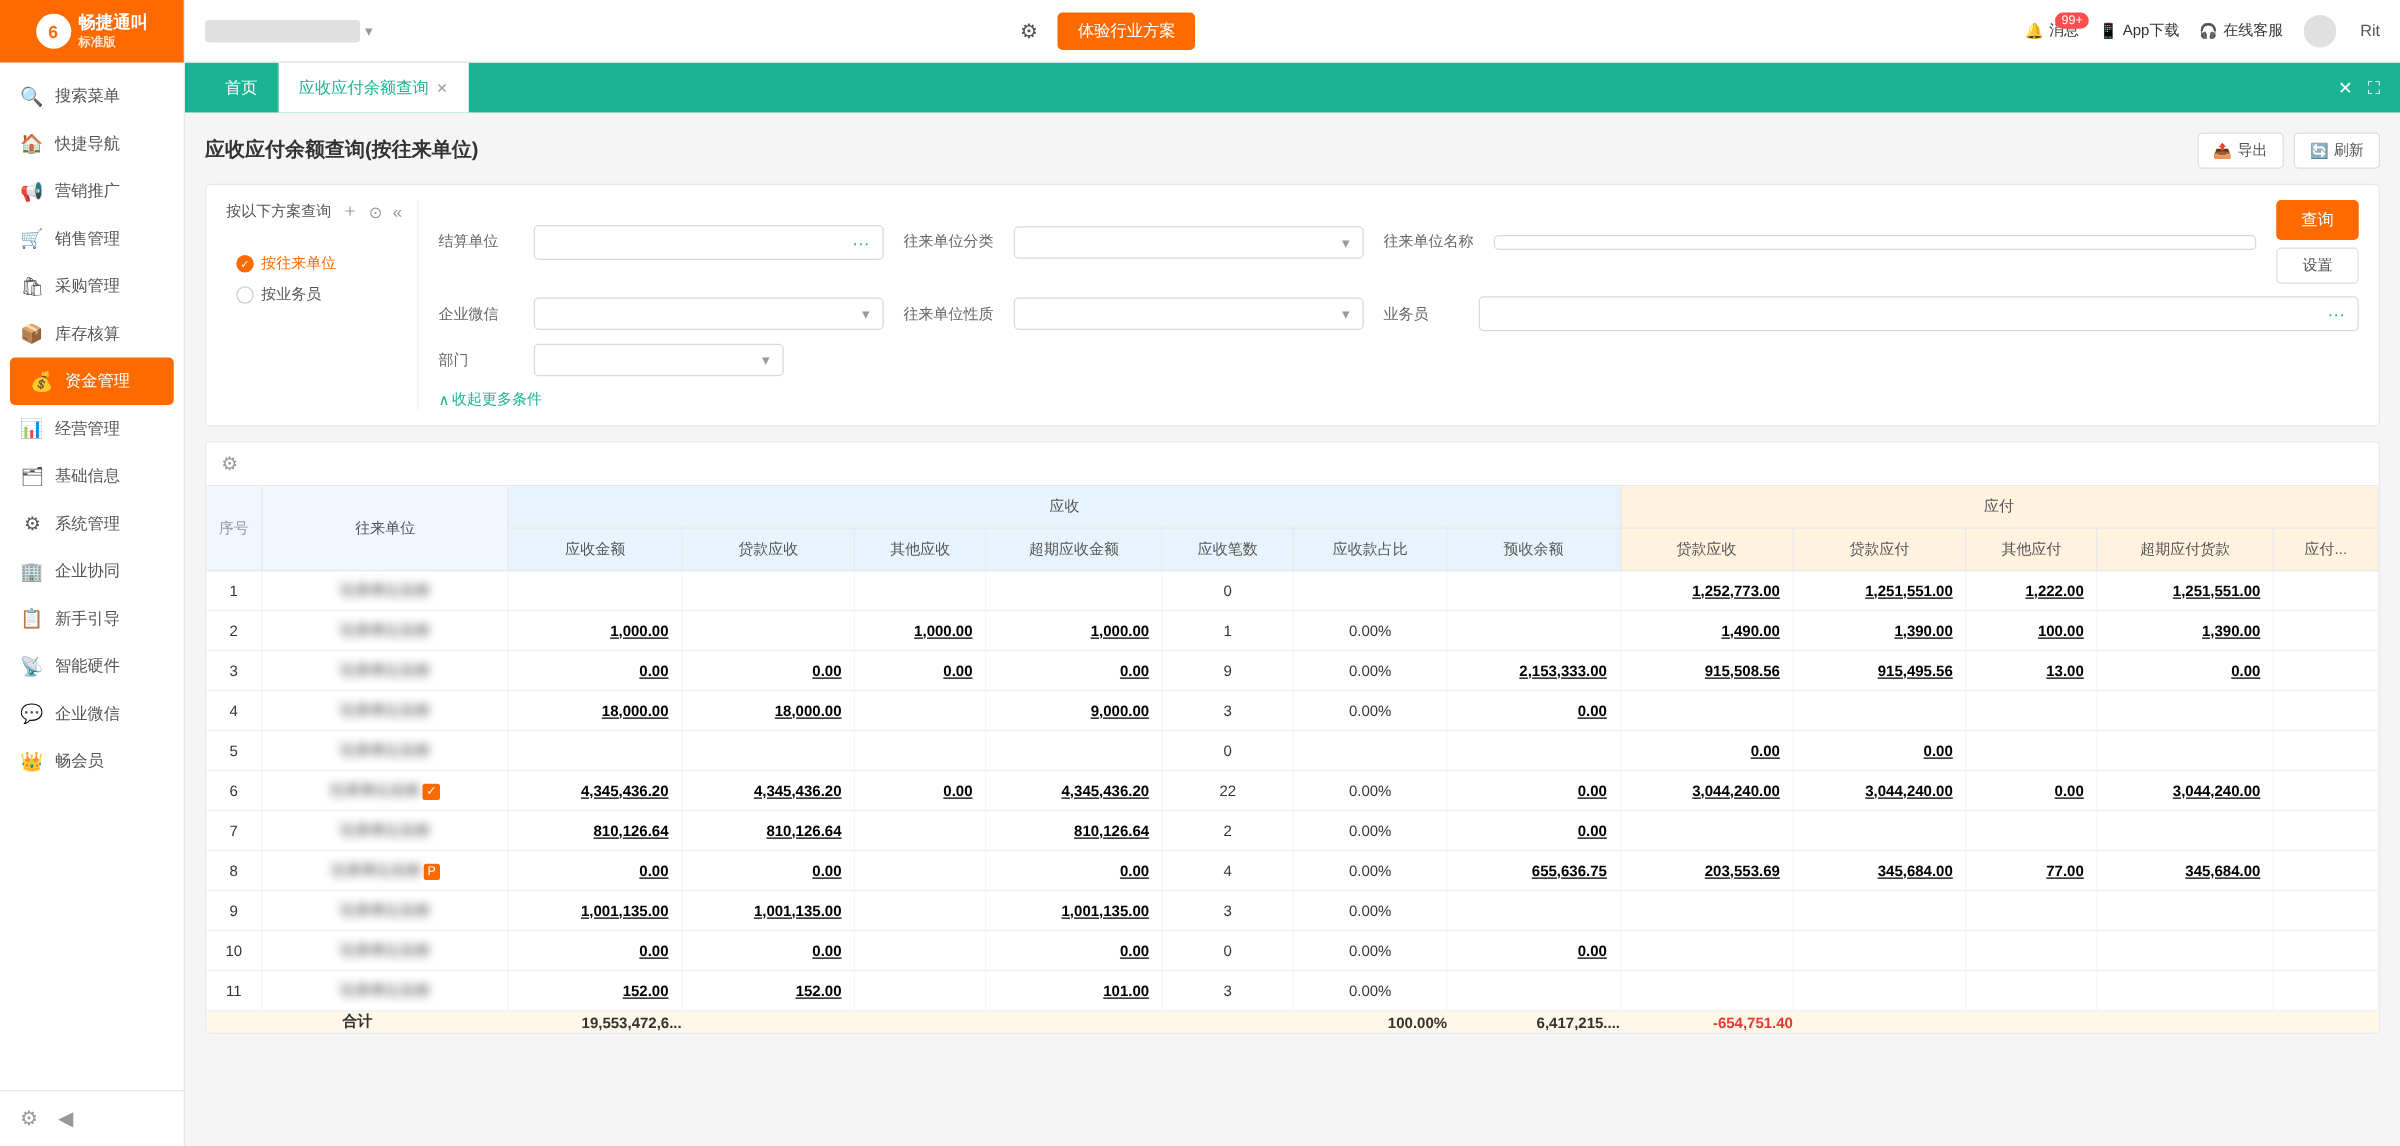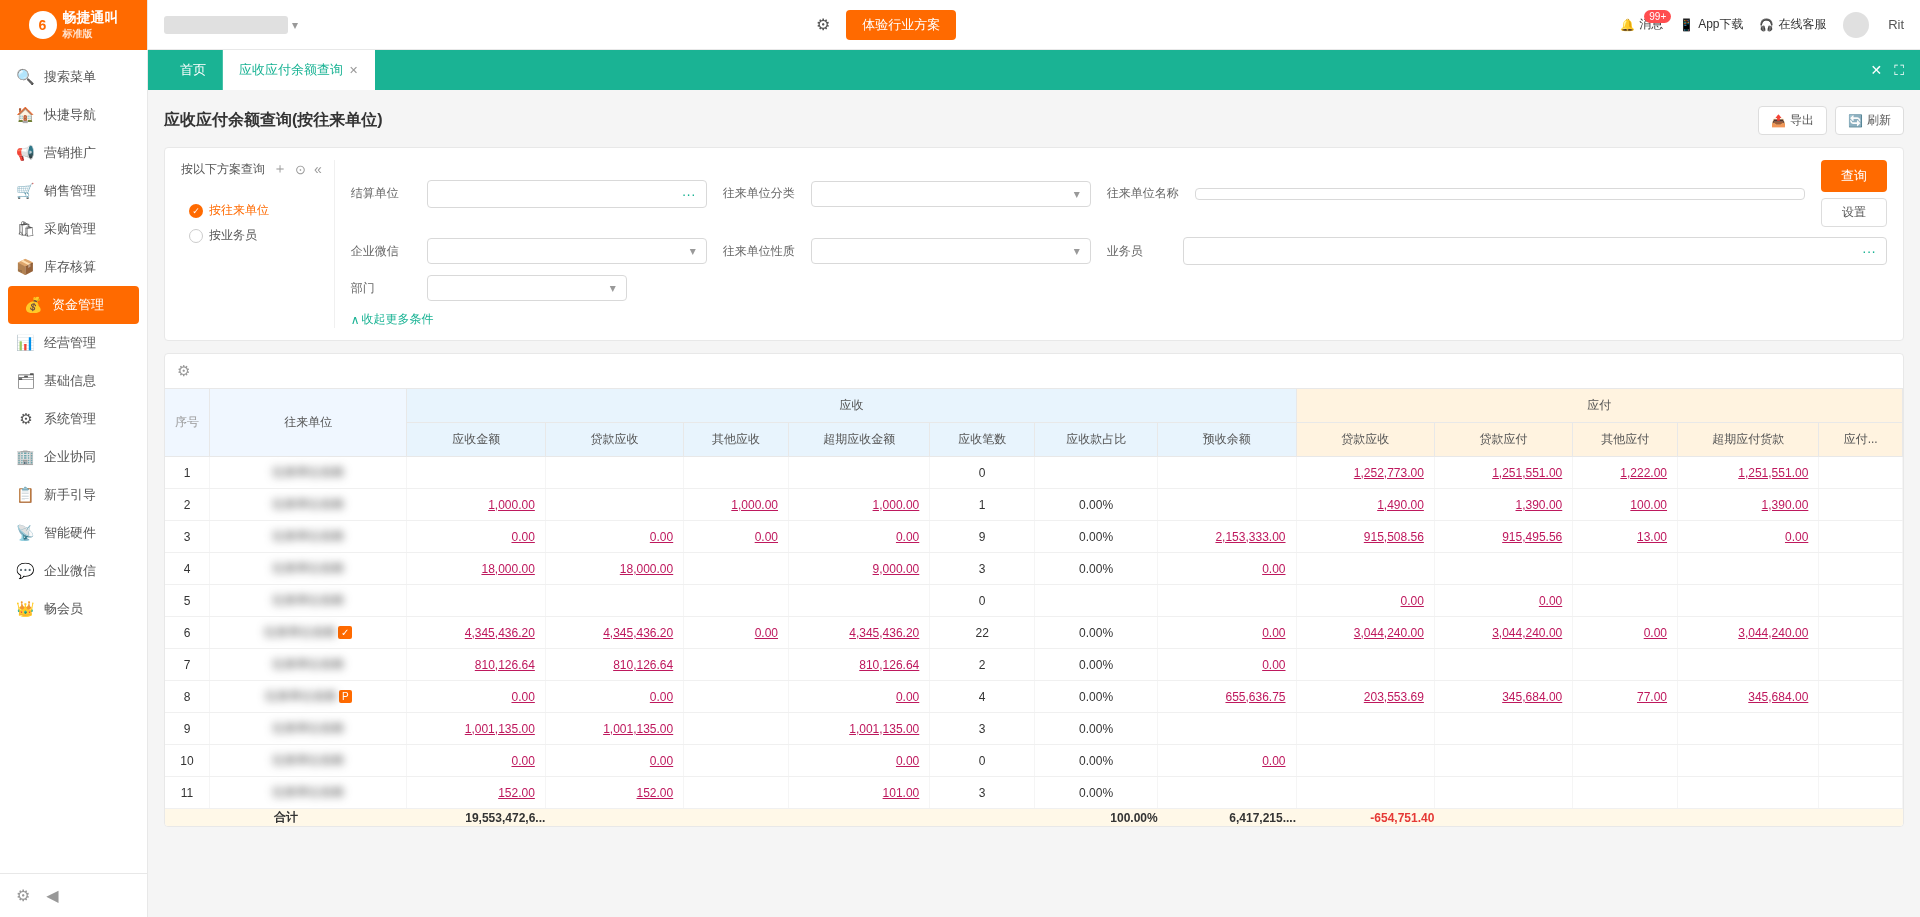--- a/index.html
+++ b/index.html
@@ -97,21 +97,21 @@
     .table-toolbar { padding: 8px 12px; display: flex; align-items: center; gap: 8px; border-bottom: 1px solid #e8e8e8; }
     table { width: 100%; border-collapse: collapse; font-size: 12px; }
     thead tr th {
       background: #f7f8fa; border-bottom: 1px solid #e8e8e8; border-right: 1px solid #e8e8e8;
       padding: 8px 10px; text-align: center; color: #555; font-weight: 500; white-space: nowrap;
     }
     tbody tr td {
       border-bottom: 1px solid #f0f0f0; border-right: 1px solid #f5f5f5;
       padding: 7px 10px; text-align: center; color: #333; white-space: nowrap;
     }
-    .td-link { color: #be185d; text-decoration: underline; cursor: pointer; }
+    .td-link { color: #000000; text-decoration: underline; cursor: pointer; font-weight: bold; }
     .td-num { text-align: right; }
     .group-header th { background: #f0f7ff; }
     .footer-row td { background: #fff8e8; font-weight: 600; color: #333; }
     .col-num { width: 40px; color: #999; }
     .blurred { filter: blur(4px); user-select: none; }
     .scrollable-table { overflow-x: auto; }
     tfoot tr td { background: #fff8e6; font-weight: 600; }
     .topbar-chevron { color: #999; font-size: 12px; cursor: pointer; }
   </style>
 </head>

